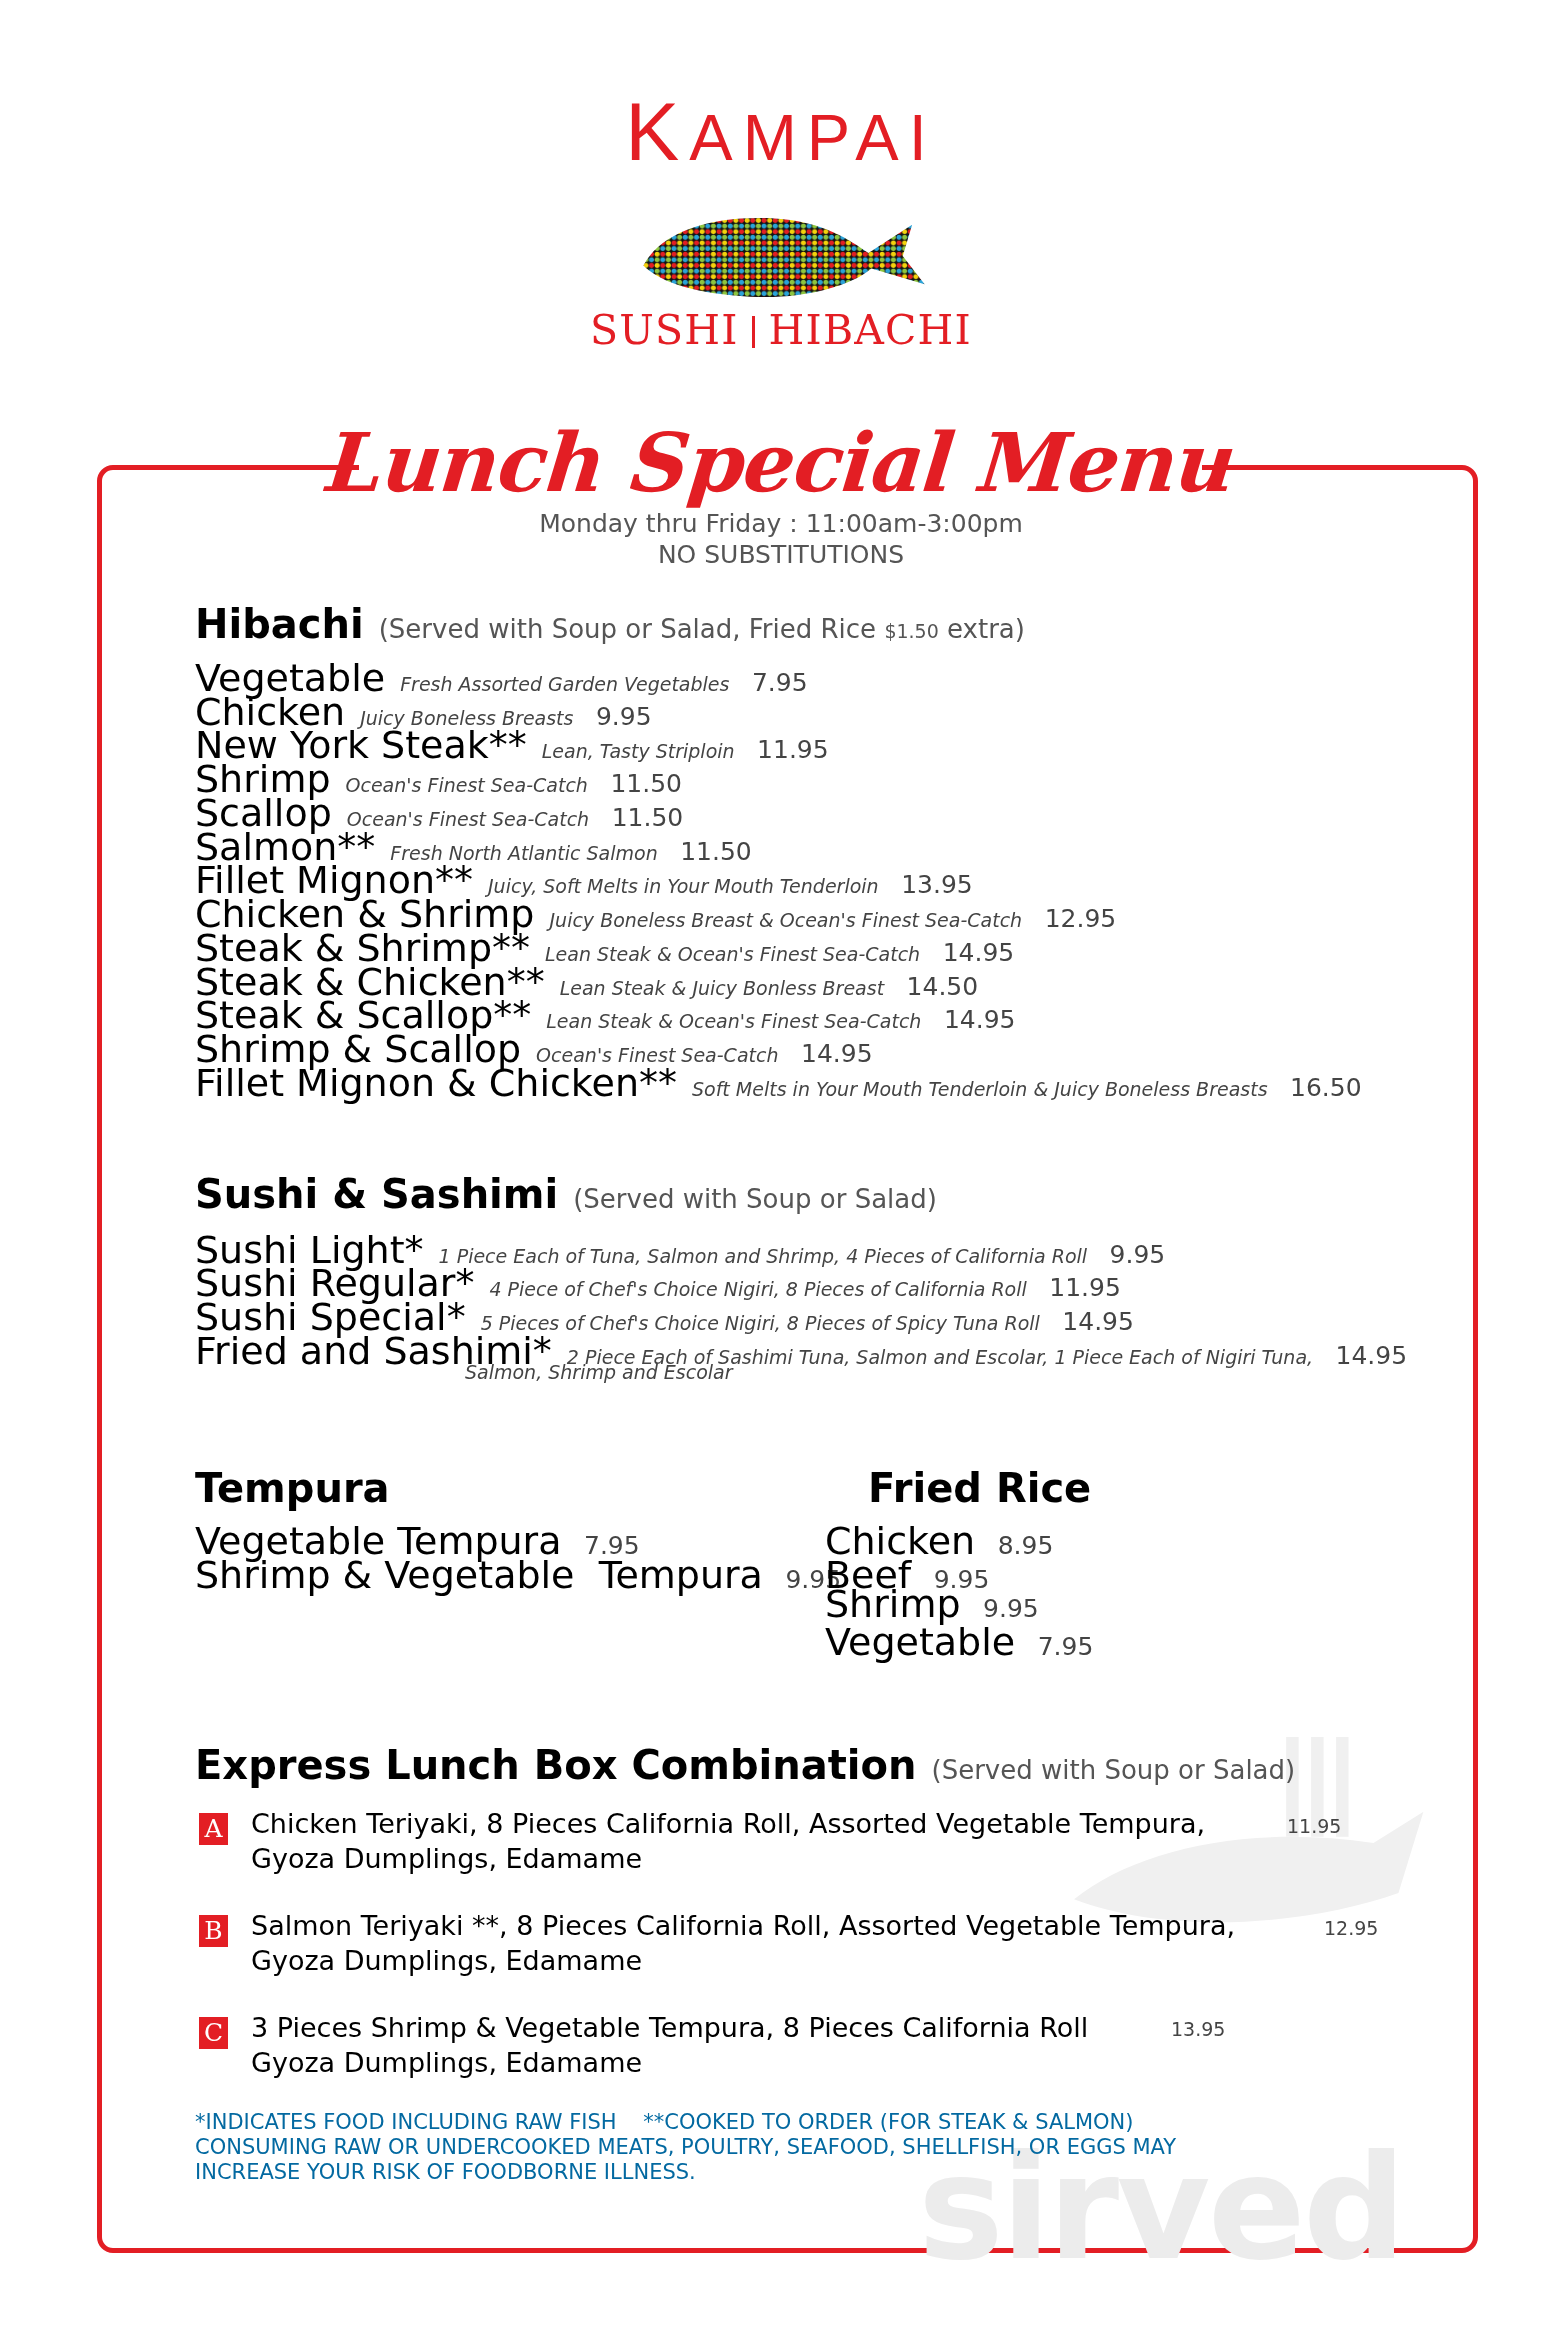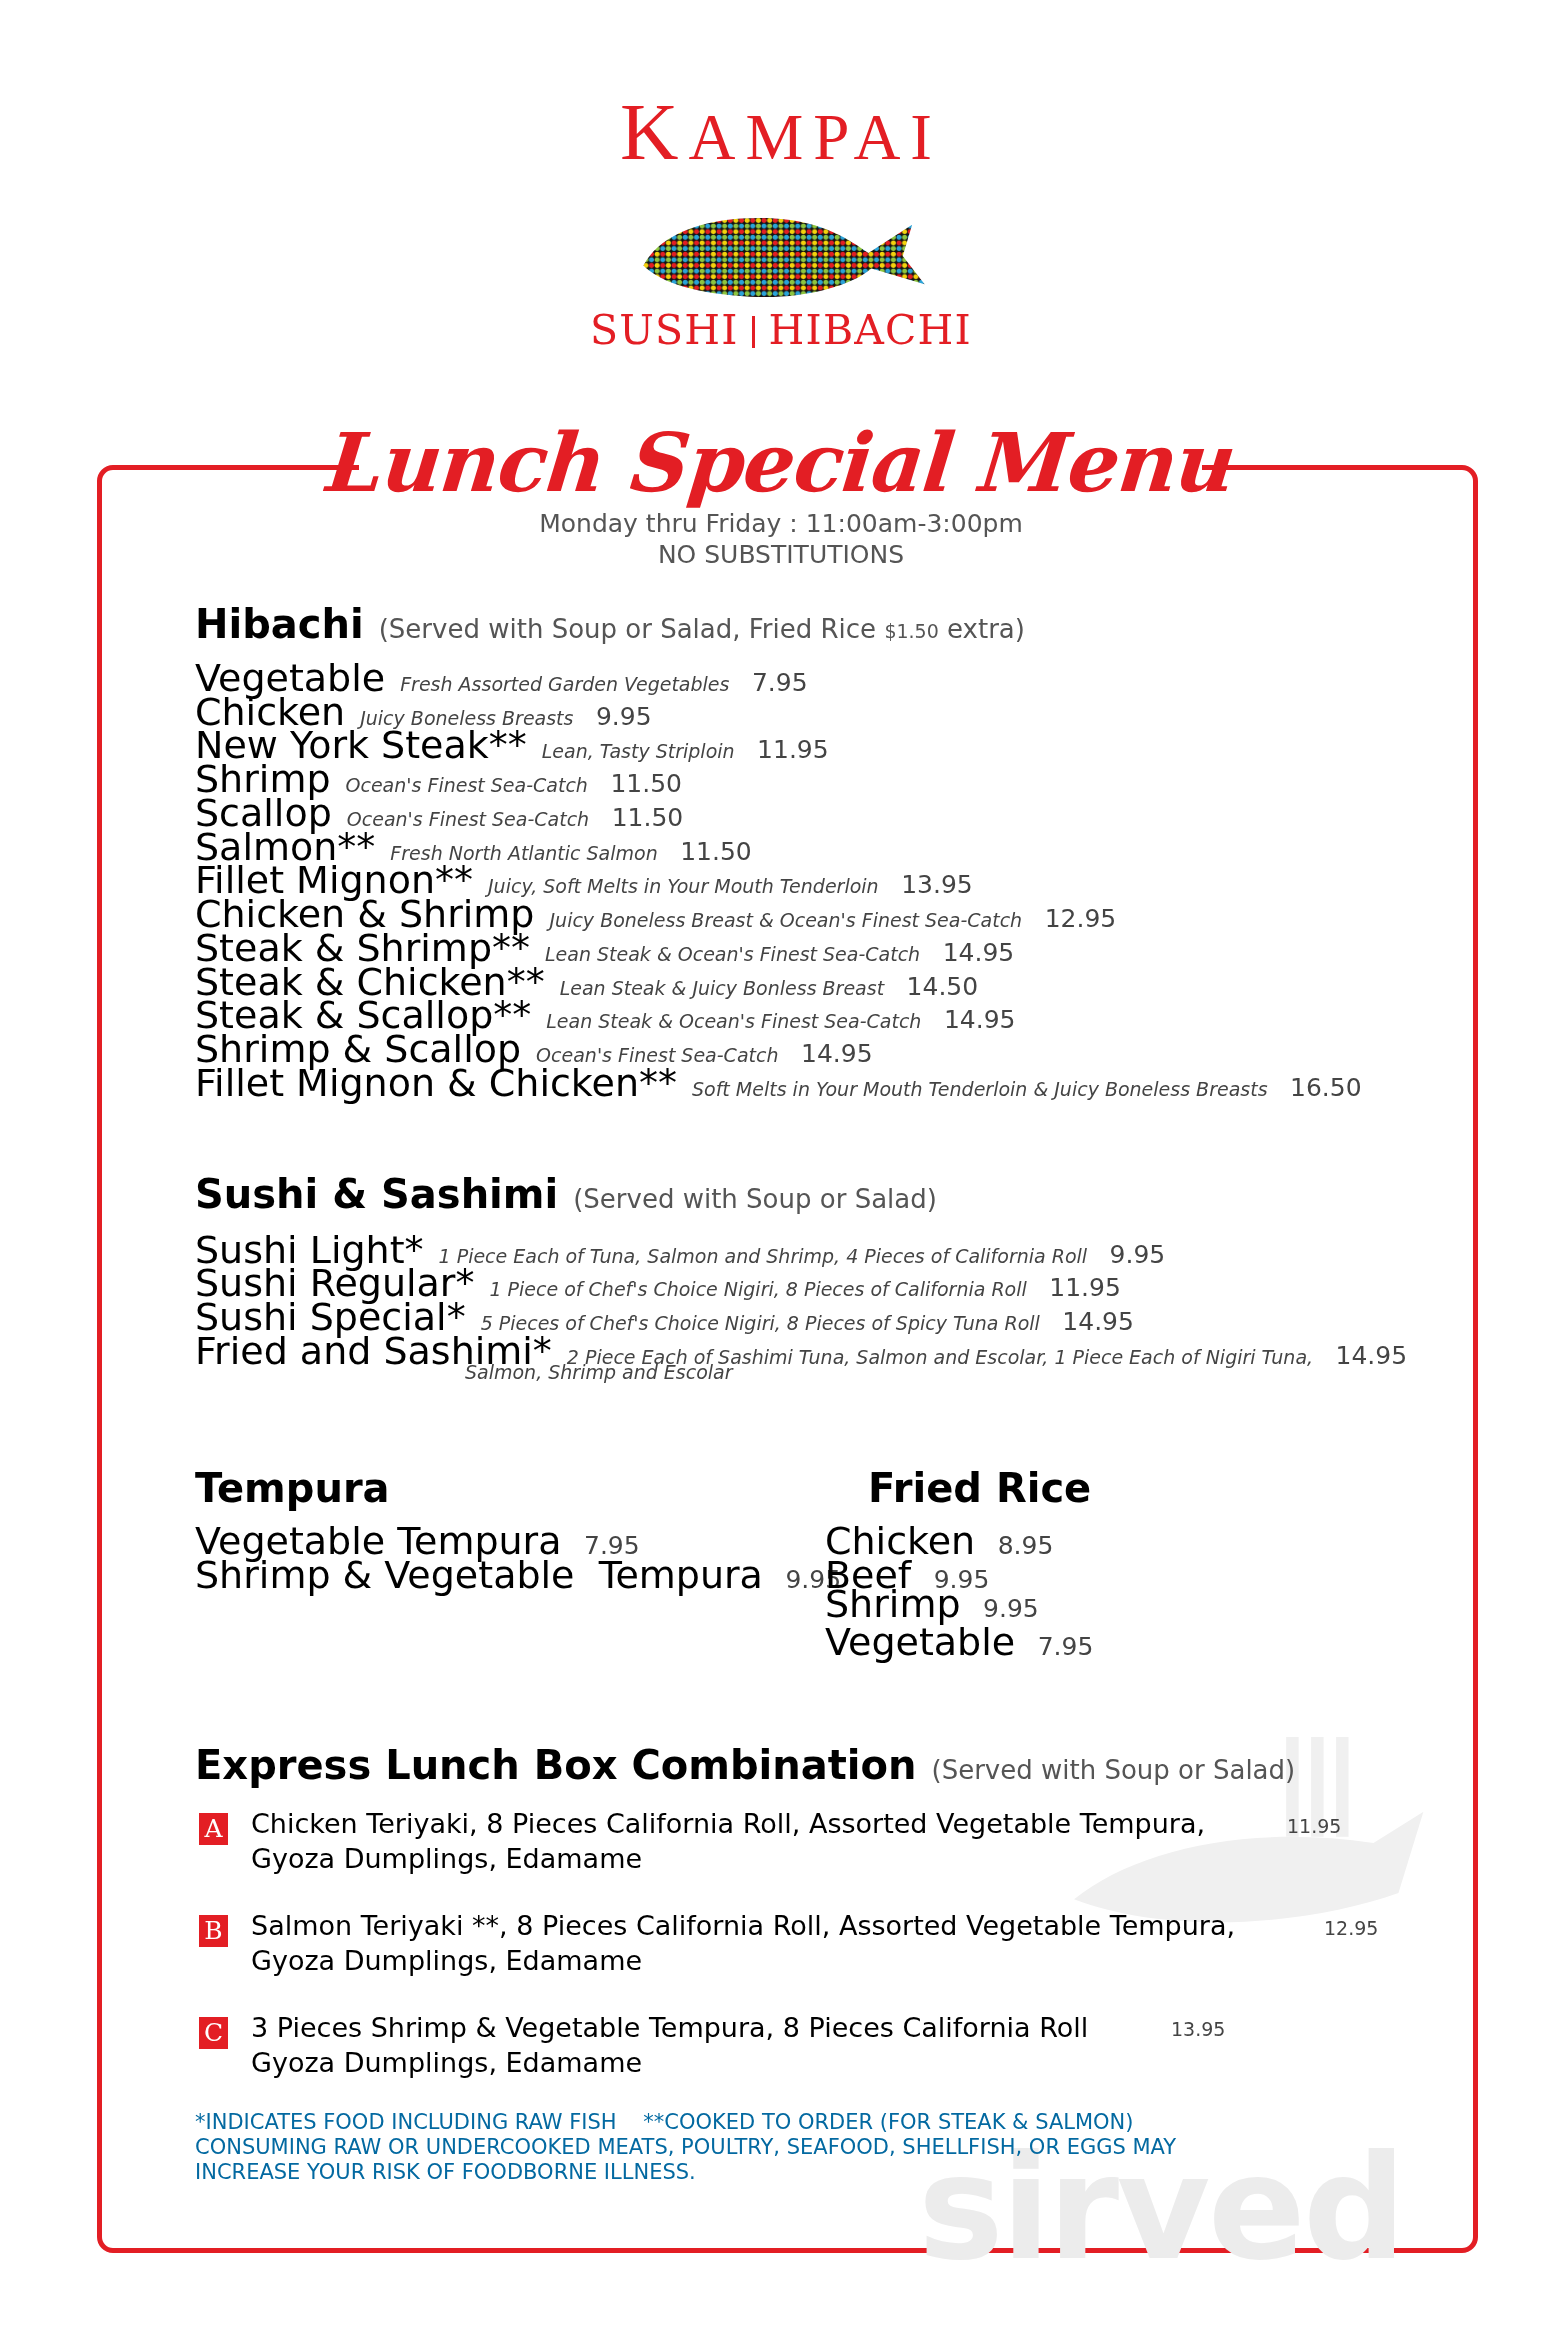--- a/index.html
+++ b/index.html
@@ -1,20 +1,20 @@
 <!DOCTYPE html>
 <html style="font-size:10px"><head>
 <meta charset="utf-8">
 <style>
   * { box-sizing: border-box; margin: 0; padding: 0; }
   html, body { width: 1562px; height: 2342px; background: #ffffff; overflow: hidden; }
   body { position: relative; font-family: "DejaVu Sans", sans-serif; color: #111; }
 
   .brand { position: absolute; left: 0; width: 1562px; text-align: center; }
-  .brand-name { top: 86px; color: #e31e24; font-family: Liberation Serif, serif; font-size: 65px; letter-spacing: 10px; }
+  .brand-name { top: 86px; color: #e31e24; font-family: Liberation Sans, sans-serif; font-size: 65px; letter-spacing: 10px; }
   .brand-name .cap { font-size: 81px; }
   .fish { position: absolute; left: 637px; top: 206px; width: 294px; height: 100px; }
   .brand-sub { top: 306px; color: #e31e24; font-family: "DejaVu Serif", serif; font-size: 41px; letter-spacing: 1.2px; }
   .brand-sub .sep { display: inline-block; width: 2.5px; height: 32px; background: #e31e24; margin: 0 13.7px; vertical-align: -3.7px; }
 
   .frame { position: absolute; left: 97px; top: 465px; width: 1381px; height: 1788px; border: 5px solid #e31e24; border-radius: 16px; }
   .title-bg { position: absolute; left: 359px; top: 412px; width: 843px; height: 112px; background: #fff; }
   .title { position: absolute; left: 0; width: 1562px; top: 415px; text-align: center; color: #e31e24; font-family: "DejaVu Serif", serif; font-style: italic; font-weight: bold; font-size: 81px; letter-spacing: -1.2px; transform: skewX(-6deg); }
 
   .hours { position: absolute; left: 0; width: 1562px; text-align: center; color: #555; font-size: 25px; }
@@ -87,21 +87,21 @@
 <div class="row" style="top:892px"><span class="item-name">Chicken &amp; Shrimp</span><span class="desc">Juicy Boneless Breast &amp; Ocean's Finest Sea-Catch</span><span class="price">12.95</span></div>
 <div class="row" style="top:926px"><span class="item-name">Steak &amp; Shrimp**</span><span class="desc">Lean Steak &amp; Ocean's Finest Sea-Catch</span><span class="price">14.95</span></div>
 <div class="row" style="top:960px"><span class="item-name">Steak &amp; Chicken**</span><span class="desc">Lean Steak &amp; Juicy Bonless Breast</span><span class="price">14.50</span></div>
 <div class="row" style="top:993px"><span class="item-name">Steak &amp; Scallop**</span><span class="desc">Lean Steak &amp; Ocean's Finest Sea-Catch</span><span class="price">14.95</span></div>
 <div class="row" style="top:1027px"><span class="item-name">Shrimp &amp; Scallop</span><span class="desc">Ocean's Finest Sea-Catch</span><span class="price">14.95</span></div>
 <div class="row" style="top:1061px"><span class="item-name">Fillet Mignon &amp; Chicken**</span><span class="desc">Soft Melts in Your Mouth Tenderloin &amp; Juicy Boneless Breasts</span><span class="price">16.50</span></div>
 
 <div class="section-title" style="left:195px; top:1171px;"><span>Sushi &amp; Sashimi</span><span class="section-note">(Served with Soup or Salad)</span></div>
 
 <div class="row" style="top:1228px"><span class="item-name">Sushi Light*</span><span class="desc">1 Piece Each of Tuna, Salmon and Shrimp, 4 Pieces of California Roll</span><span class="price">9.95</span></div>
-<div class="row" style="top:1261px"><span class="item-name">Sushi Regular*</span><span class="desc">1 Piece of Chef's Choice Nigiri, 8 Pieces of California Roll</span><span class="price">11.95</span></div>
+<div class="row" style="top:1261px"><span class="item-name">Sushi Regular*</span><span class="desc">4 Piece of Chef's Choice Nigiri, 8 Pieces of California Roll</span><span class="price">11.95</span></div>
 <div class="row" style="top:1295px"><span class="item-name">Sushi Special*</span><span class="desc">5 Pieces of Chef's Choice Nigiri, 8 Pieces of Spicy Tuna Roll</span><span class="price">14.95</span></div>
 <div class="row" style="top:1329px"><span class="item-name">Fried and Sashimi*</span><span class="desc">2 Piece Each of Sashimi Tuna, Salmon and Escolar, 1 Piece Each of Nigiri Tuna,</span><span class="price">14.95</span></div>
 <div class="abs desc" style="left:465px; top:1361px; margin-left:0;">Salmon, Shrimp and Escolar</div>
 
 <div class="section-title" style="left:195px; top:1465px;">Tempura</div>
 <div class="row" style="top:1519px"><span class="item-name">Vegetable Tempura</span><span class="price">7.95</span></div>
 <div class="row" style="top:1553px; white-space:pre;"><span class="item-name">Shrimp &amp; Vegetable  Tempura</span><span class="price">9.95</span></div>
 
 <div class="section-title" style="left:868px; top:1465px;">Fried Rice</div>
 <div class="row" style="left:825px; top:1519px"><span class="item-name">Chicken</span><span class="price">8.95</span></div>

